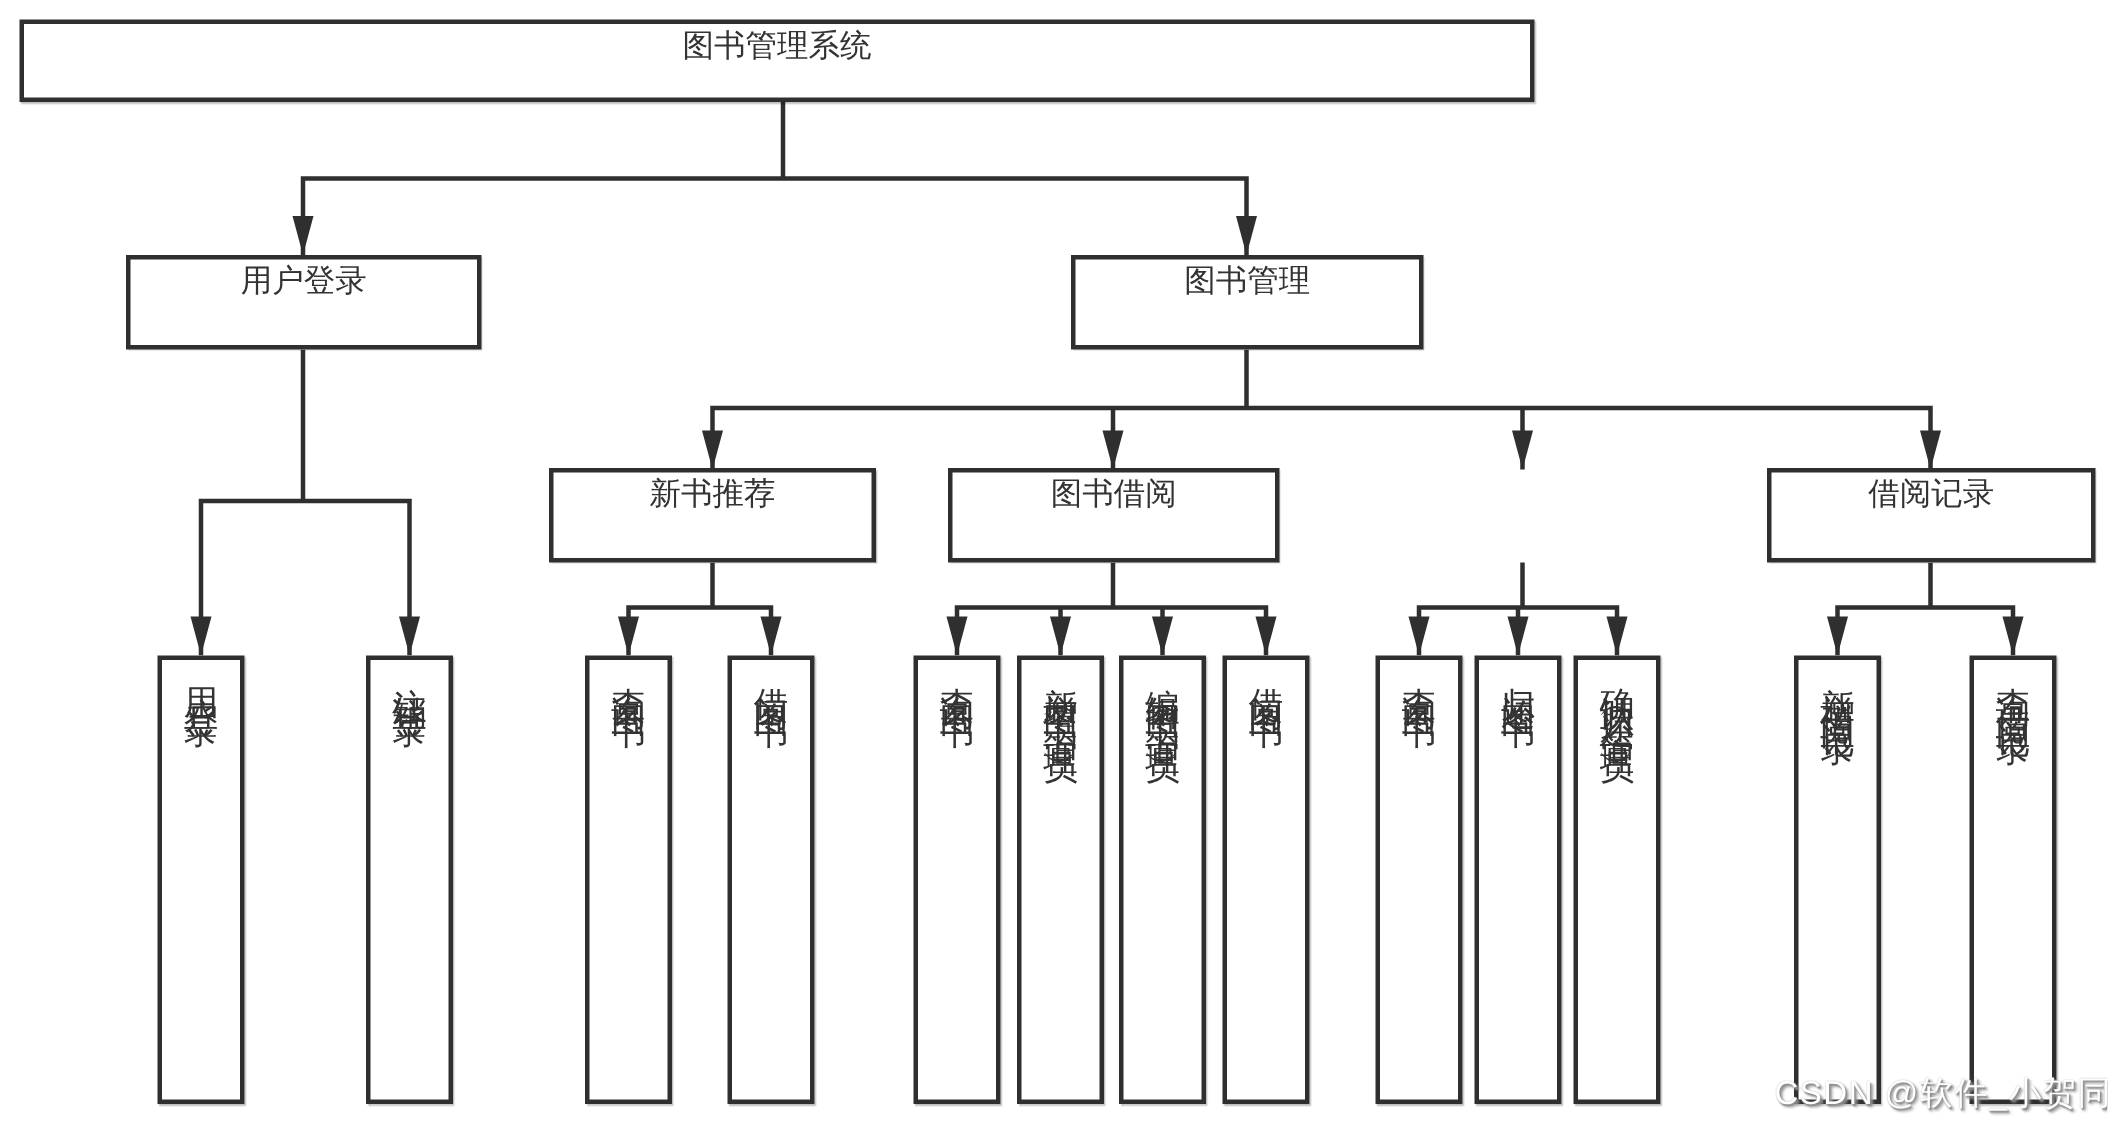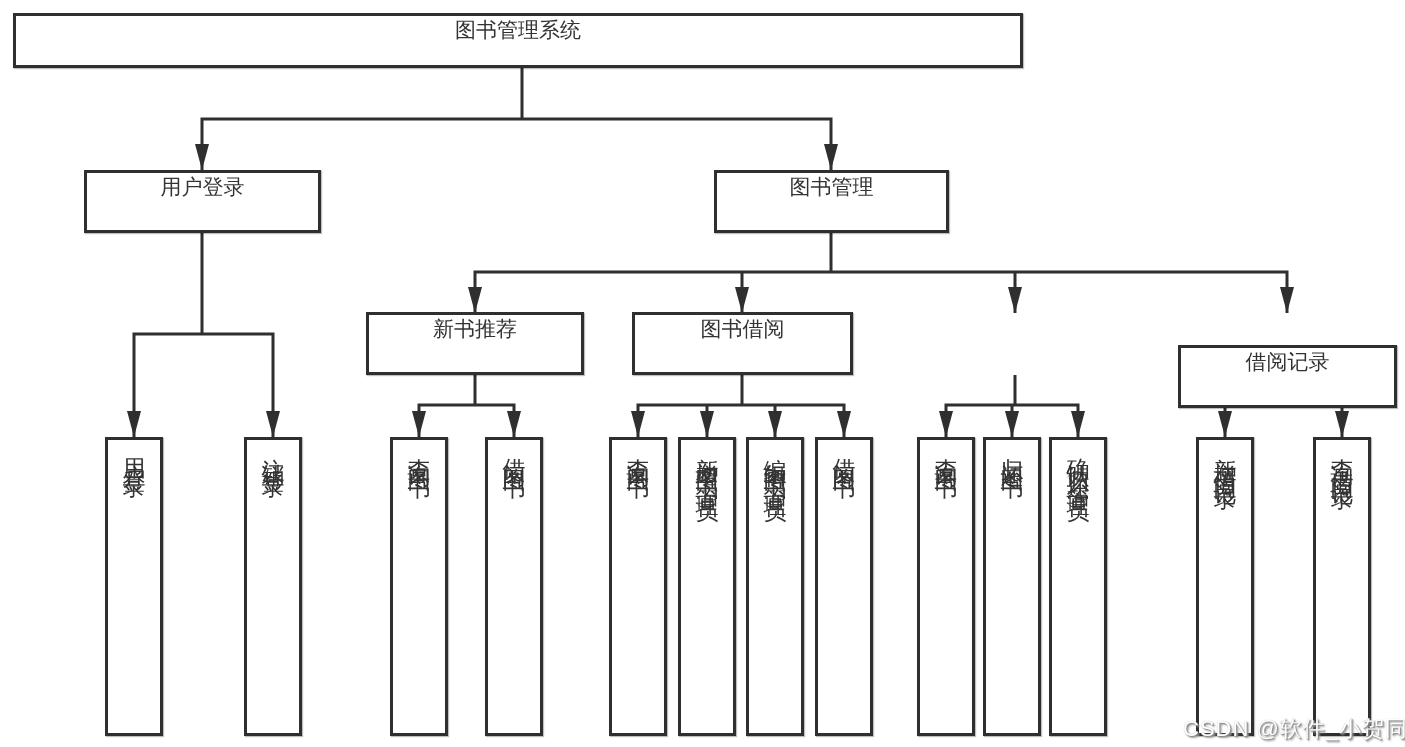--- a/index.html
+++ b/index.html
@@ -100,21 +100,21 @@
   <div class="box lvl2" style="left:714px; width:235px;">
     <span>图书管理</span>
   </div>
 
   <div class="box lvl3" style="left:366px; width:218px;">
     <span>新书推荐</span>
   </div>
   <div class="box lvl3" style="left:632px; width:221px;">
     <span>图书借阅</span>
   </div>
-  <div class="box lvl3" style="left:1178px; width:219px;margin-top:33px;">
+  <div class="box lvl3" style="left:1178px; width:219px;">
     <span>借阅记录</span>
   </div>
 
   <div class="box leaf" style="left:105px;">
     <span class="vtext">用户登录</span>
   </div>
   <div class="box leaf" style="left:244px;">
     <span class="vtext">注销登录</span>
   </div>
 

